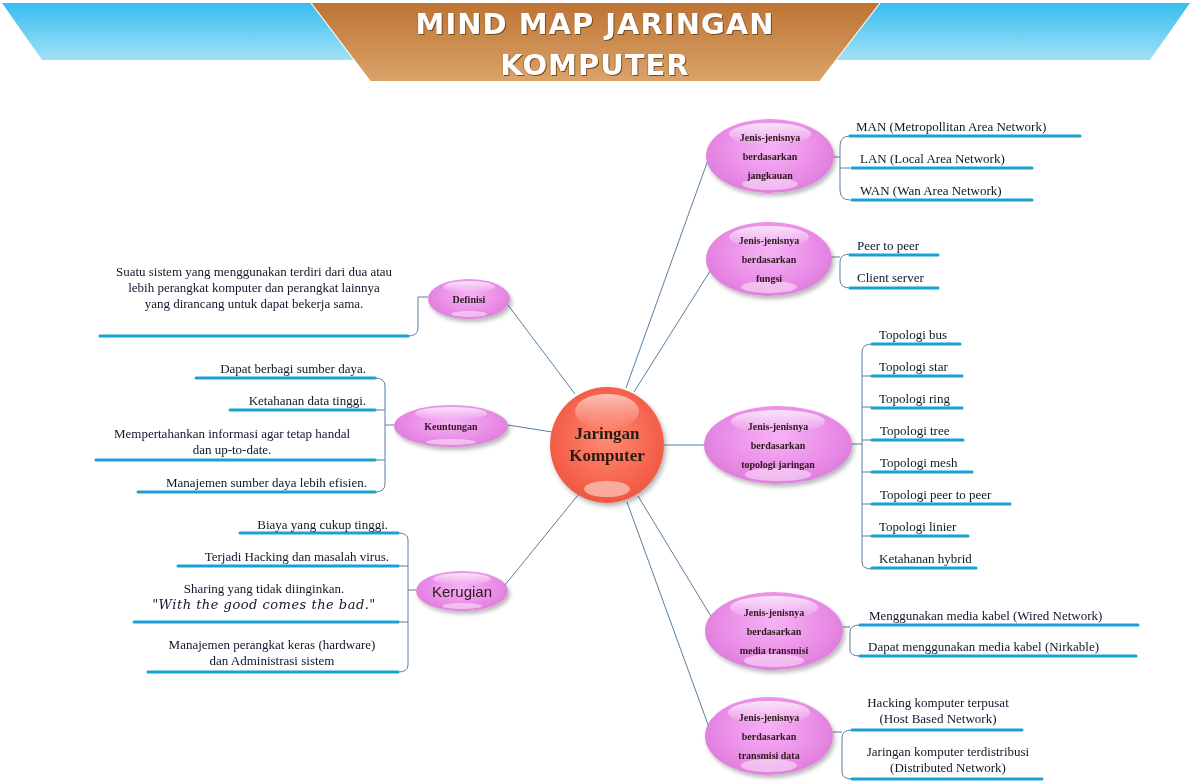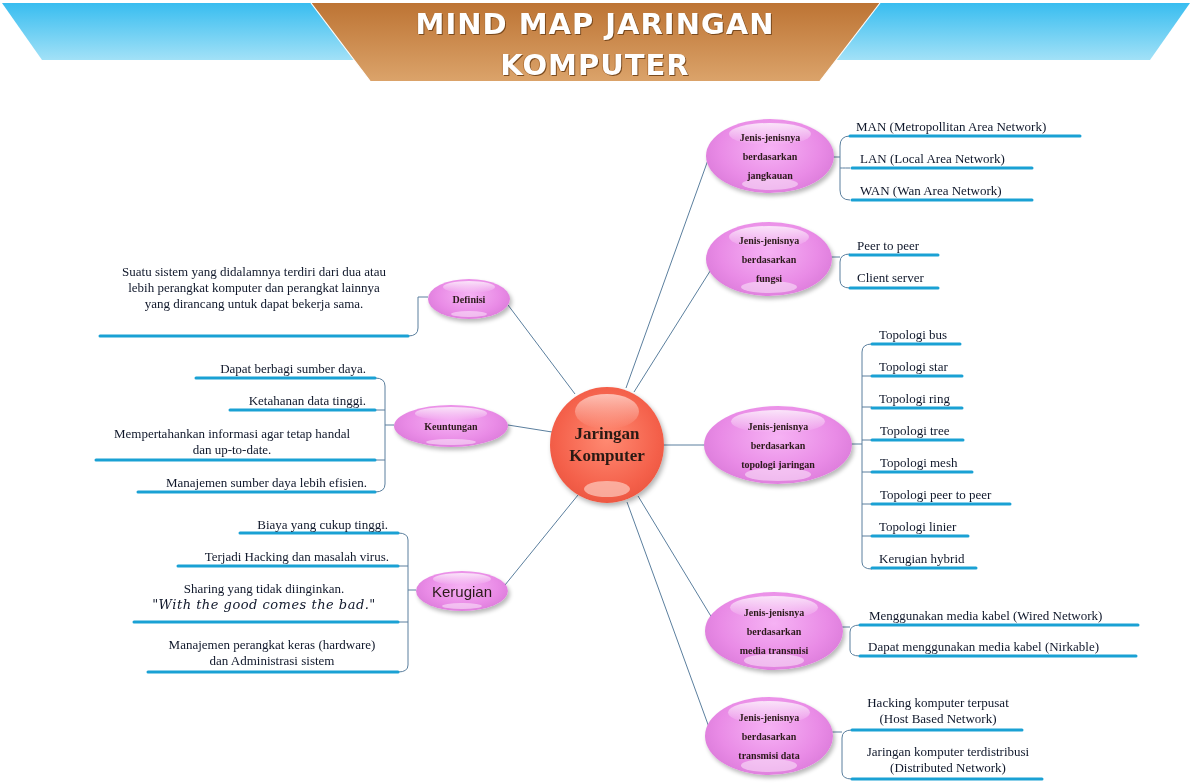--- a/index.html
+++ b/index.html
@@ -206,36 +206,36 @@
   <div class="leaf" style="left:857px;top:238px;">Peer to peer</div>
   <div class="leaf" style="left:857px;top:270px;">Client server</div>
 
   <div class="leaf" style="left:879px;top:327px;">Topologi bus</div>
   <div class="leaf" style="left:879px;top:359px;">Topologi star</div>
   <div class="leaf" style="left:879px;top:391px;">Topologi ring</div>
   <div class="leaf" style="left:880px;top:423px;">Topologi tree</div>
   <div class="leaf" style="left:880px;top:455px;">Topologi mesh</div>
   <div class="leaf" style="left:880px;top:487px;">Topologi peer to peer</div>
   <div class="leaf" style="left:879px;top:519px;">Topologi linier</div>
-  <div class="leaf" style="left:879px;top:551px;">Kerugian hybrid</div>
+  <div class="leaf" style="left:879px;top:551px;">Ketahanan hybrid</div>
 
   <div class="leaf" style="left:869px;top:608px;">Menggunakan media kabel (Wired Network)</div>
   <div class="leaf" style="left:868px;top:639px;">Dapat menggunakan media kabel (Nirkable)</div>
 
   <div class="leaf" style="left:852px;top:695px;width:172px;">
     <span>Hacking komputer terpusat</span><br>
     <span>(Host Based Network)</span>
   </div>
   <div class="leaf" style="left:852px;top:744px;width:192px;">
     <span>Jaringan komputer terdistribusi</span><br>
     <span>(Distributed Network)</span>
   </div>
 
   <div class="leaf" style="left:100px;top:264px;width:308px;">
-    <span>Suatu sistem yang didalamnya terdiri dari dua atau</span><br>
+    <span>Suatu sistem yang menggunakan terdiri dari dua atau</span><br>
     <span>lebih perangkat komputer dan perangkat lainnya</span><br>
     <span>yang dirancang untuk dapat bekerja sama.</span>
   </div>
 
   <div class="leaf left" style="left:150px;top:361px;width:216px;">Dapat berbagi sumber daya.</div>
   <div class="leaf left" style="left:150px;top:393px;width:216px;">Ketahanan data tinggi.</div>
   <div class="leaf" style="left:94px;top:426px;width:276px;">
     <span>Mempertahankan informasi agar tetap handal</span><br>
     <span>dan up-to-date.</span>
   </div>

